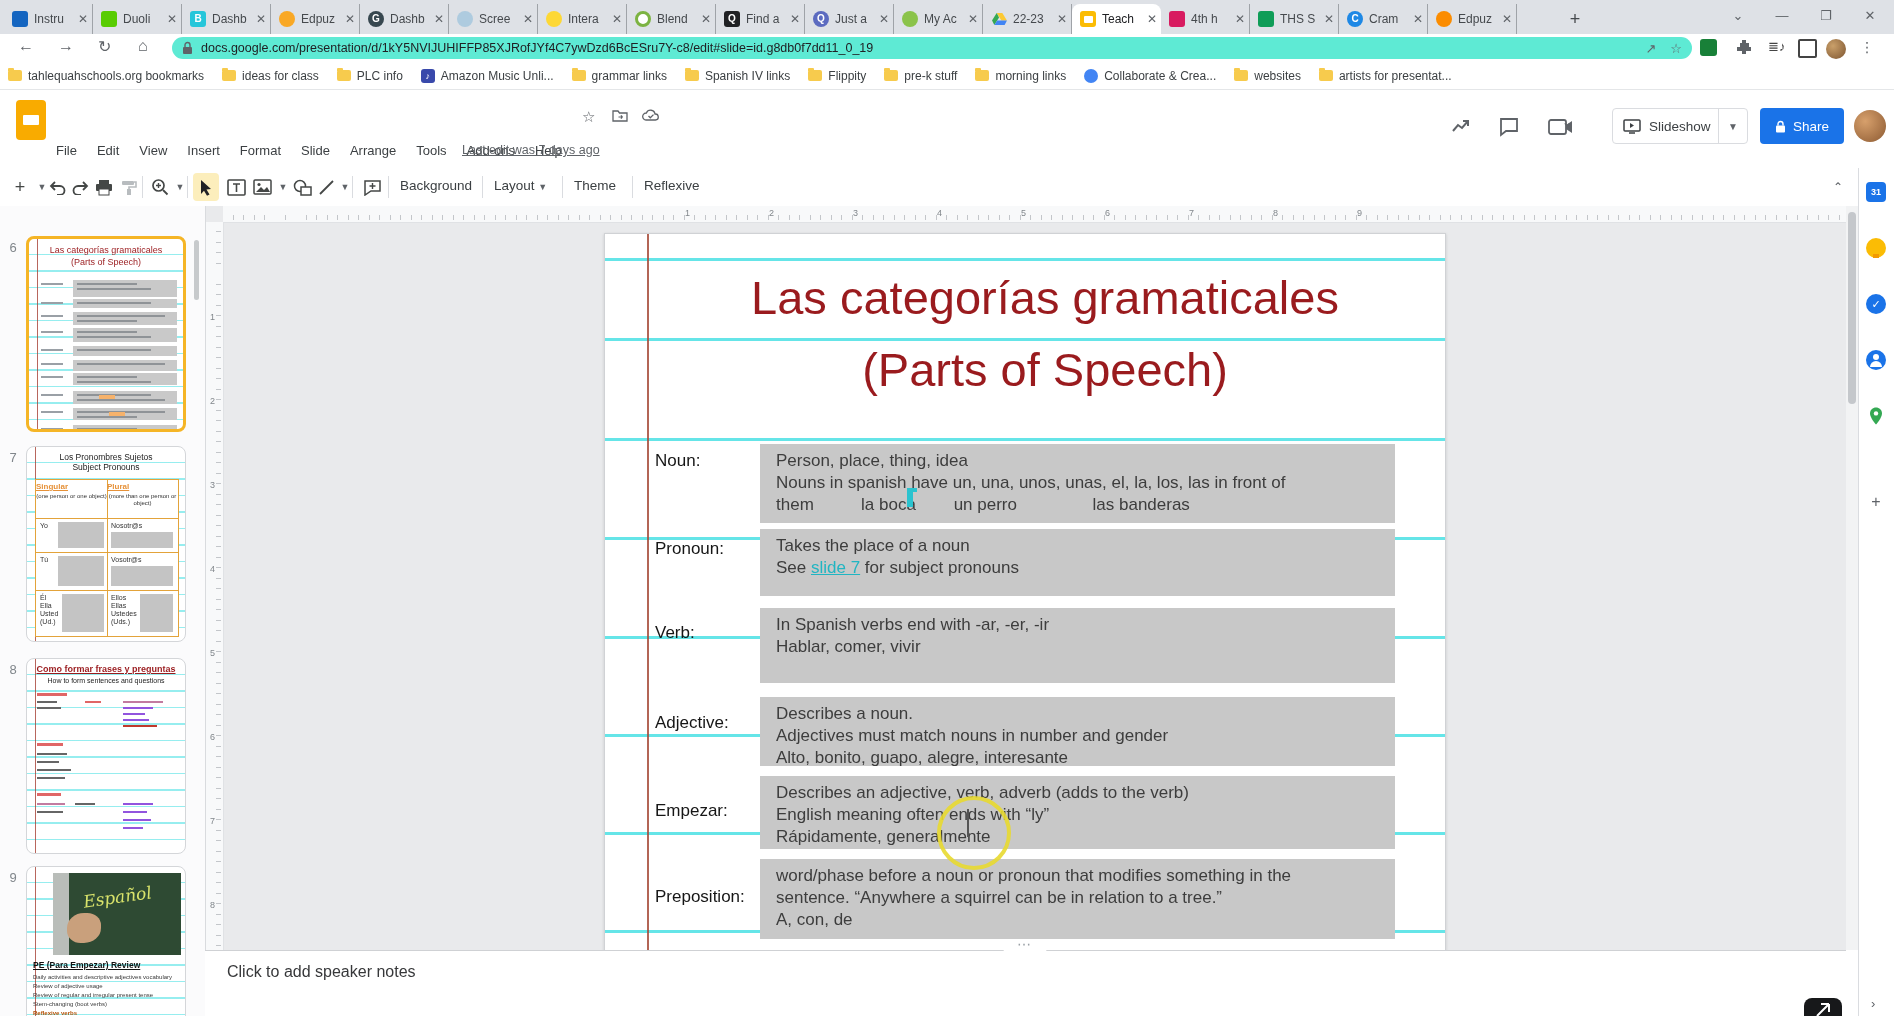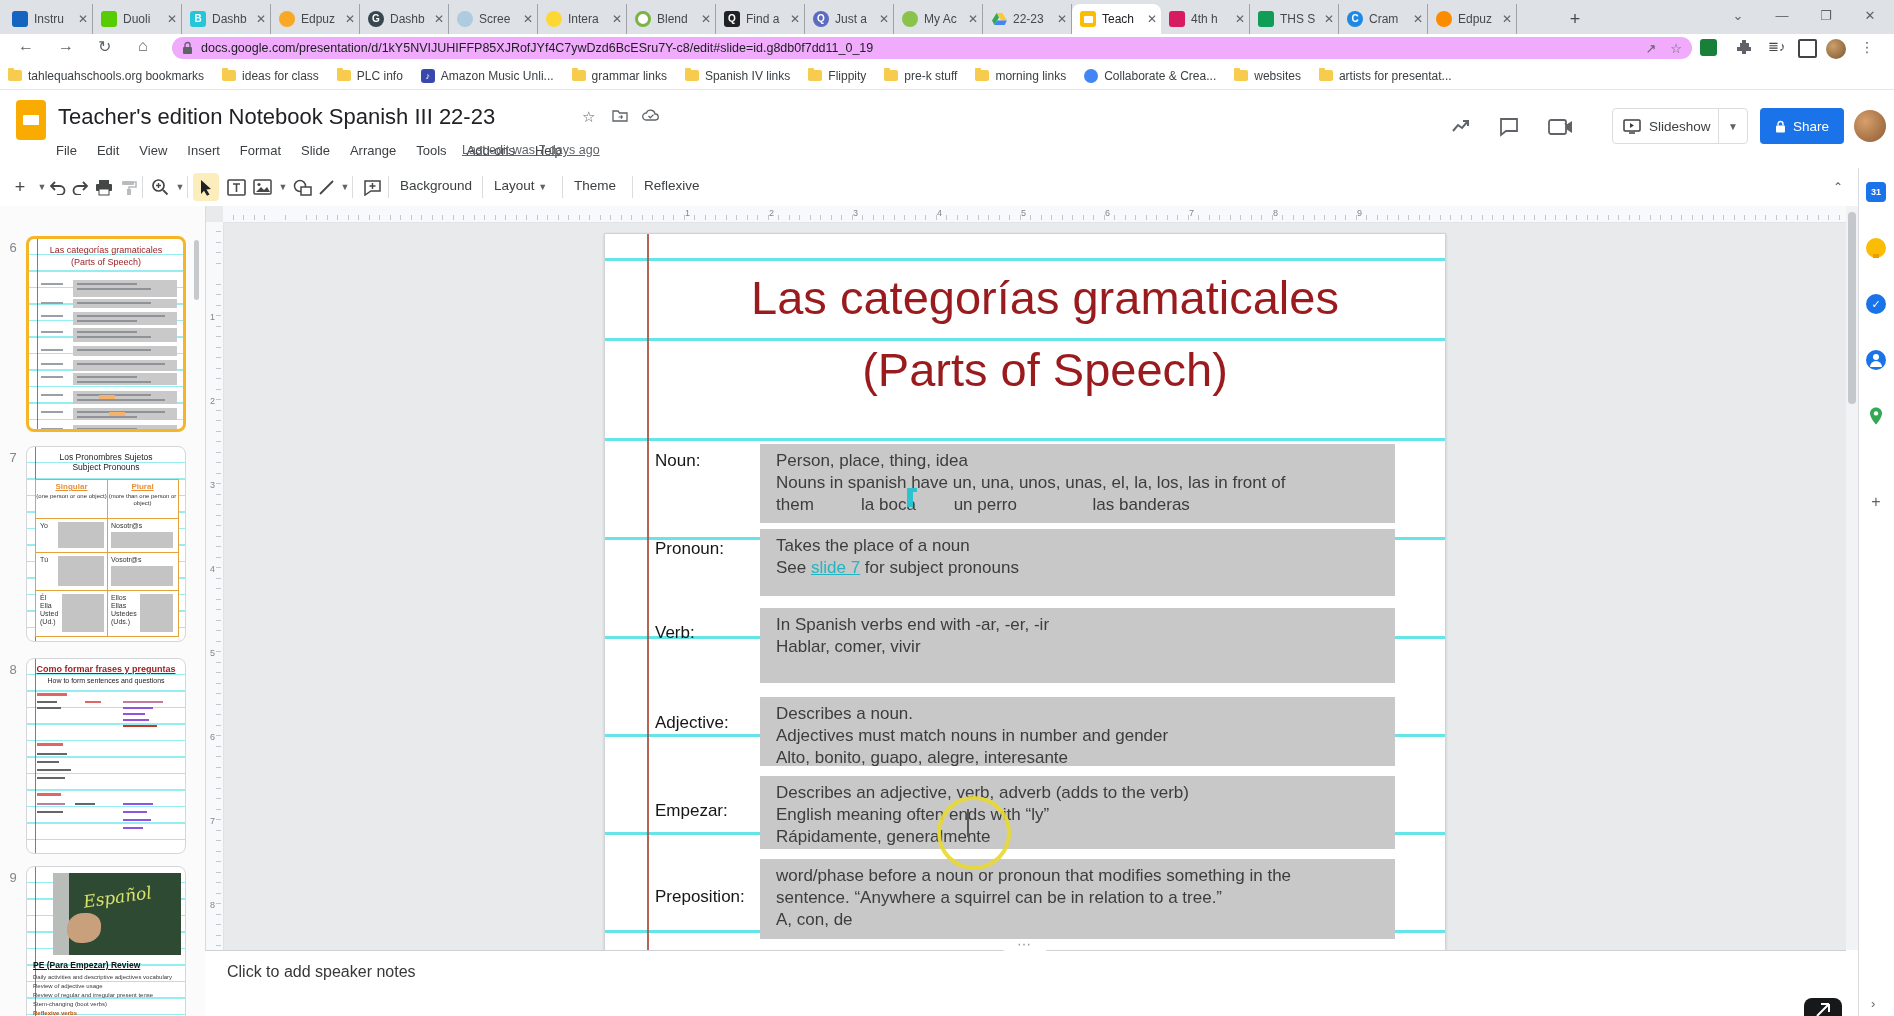--- a/index.html
+++ b/index.html
@@ -18,21 +18,21 @@
   .slidein{display:block;width:9px;height:7px;background:#fff;border-radius:1px;}
   .tablabel{font-size:12px;margin-left:6px;white-space:nowrap;overflow:hidden;flex:1;}
   .tabclose{font-size:12px;color:#5f6368;margin-left:2px;flex:0 0 auto;}
   #newtab{position:absolute;left:1562px;top:7px;width:26px;height:26px;text-align:center;
     font-size:18px;color:#45494d;line-height:24px;}
   .wctl{position:absolute;top:0;width:44px;height:32px;text-align:center;line-height:32px;
     font-size:13px;color:#5f6368;}
   
   #navbar{position:absolute;left:0;top:34px;width:1894px;height:28px;background:#fff;}
   .navic{position:absolute;top:3px;font-size:16px;color:#5f6368;}
-  #omnibox{position:absolute;left:172px;top:3px;width:1520px;height:22px;background:#f0abfc;
+  #omnibox{position:absolute;left:172px;top:3px;width:1520px;height:22px;background:#5eead4;
     border-radius:11px;display:flex;align-items:center;padding:0 10px;box-sizing:border-box;}
   #urltext{font-size:12.5px;color:#202124;margin-left:8px;white-space:nowrap;overflow:hidden;flex:1;}
   .boxic{color:#5f6368;font-size:13px;margin-left:14px;}
   .extic{position:absolute;top:5px;}
   
   #bookmarks{position:absolute;left:0;top:62px;width:1894px;height:28px;background:#fff;
     border-bottom:1px solid #e4e6e8;display:flex;align-items:center;padding-left:8px;box-sizing:border-box;}
   .bm{display:flex;align-items:center;margin-right:18px;white-space:nowrap;}
   .bm-label{font-size:12px;color:#3c4043;margin-left:6px;}
   .bm-folder{width:14px;height:11px;background:#f7cb4d;border-radius:2px;position:relative;}
@@ -80,21 +80,21 @@
   .redmargin{position:absolute;left:8px;top:0;bottom:0;width:1px;background:rgba(166,64,52,.8);}
   .t-title-red{position:absolute;left:4px;right:4px;text-align:center;color:#9a1b1e;font-size:9px;line-height:11px;}
   .t-title-blk{position:absolute;left:4px;right:4px;text-align:center;color:#222;font-size:8.5px;line-height:10px;}
   .t6row-box{position:absolute;background:#c9c9c9;}
   .t6row-lab{position:absolute;background:#9aa0a6;height:2px;}
   .t6line{position:absolute;background:#8f9397;height:1.5px;}
   .t6hl{position:absolute;background:#f6b26b;height:4px;}
   .t7tab{position:absolute;left:8px;top:32px;width:144px;height:158px;border:1px solid #e3a33a;box-sizing:border-box;background:#fff;}
   .t7v{position:absolute;left:50%;top:0;bottom:0;width:1px;background:#e3a33a;}
   .t7h{position:absolute;left:0;right:0;height:1px;background:#e3a33a;}
-  .t7hdr{position:absolute;width:50%;text-align:center;font-size:8px;font-weight:bold;color:#e69138;text-decoration:underline;}
+  .t7hdr{position:absolute;width:50%;font-size:8px;font-weight:bold;color:#e69138;text-decoration:underline;}
   .t7sub{position:absolute;width:50%;text-align:center;font-size:6px;color:#333;line-height:7px;}
   .t7cell{position:absolute;font-size:7px;color:#333;line-height:8px;}
   .t7g{position:absolute;background:#c4c4c4;}
   .t8bar{position:absolute;}
   .board{position:absolute;left:26px;top:6px;width:128px;height:82px;background:#2e4a33;}
   .board .door{position:absolute;left:0;top:0;width:16px;height:82px;background:#b9bdb9;}
   .board .hand{position:absolute;left:14px;top:40px;width:34px;height:30px;background:#c9a07c;border-radius:50% 40% 50% 40%;}
   .board .esp{position:absolute;left:30px;top:14px;font-size:17px;font-style:italic;color:#d9e36b;
     transform:rotate(-8deg);font-family:"DejaVu Serif",serif;}
   .t9title{position:absolute;left:6px;font-size:8.5px;font-weight:bold;text-decoration:underline;color:#111;}
@@ -340,21 +340,20 @@
       <div class="bm">
         <span class="bm-folder"></span>
         <span class="bm-label">artists for presentat...</span>
       </div>
     </div>
 
   <div id="gheader">
     <div id="slides-logo">
         <span></span>
       </div>
-    <div id="doc-title">Teacher's edition Notebook Spanish III 22-23</div>
     <div class="title-ic" style="left:582px;">☆</div>
     <div class="title-ic" style="left:612px;">
       <svg width="16" height="13" viewBox="0 0 16 13">
           <path d="M1 2h5l1.5 2H15v8H1z" fill="none" stroke="#5f6368" stroke-width="1.3"></path>
           <path d="M6.5 8h4m0 0-1.6-1.6M10.5 8 8.9 9.6" stroke="#5f6368" stroke-width="1.2" fill="none"></path>
         </svg>
     </div>
     <div class="title-ic" style="left:642px;">
       <svg width="18" height="13" viewBox="0 0 18 13">
           <path d="M4 11a3.5 3.5 0 0 1 .4-7A4.5 4.5 0 0 1 13 5a3 3 0 0 1 .5 6z" fill="none" stroke="#5f6368" stroke-width="1.3"></path>

